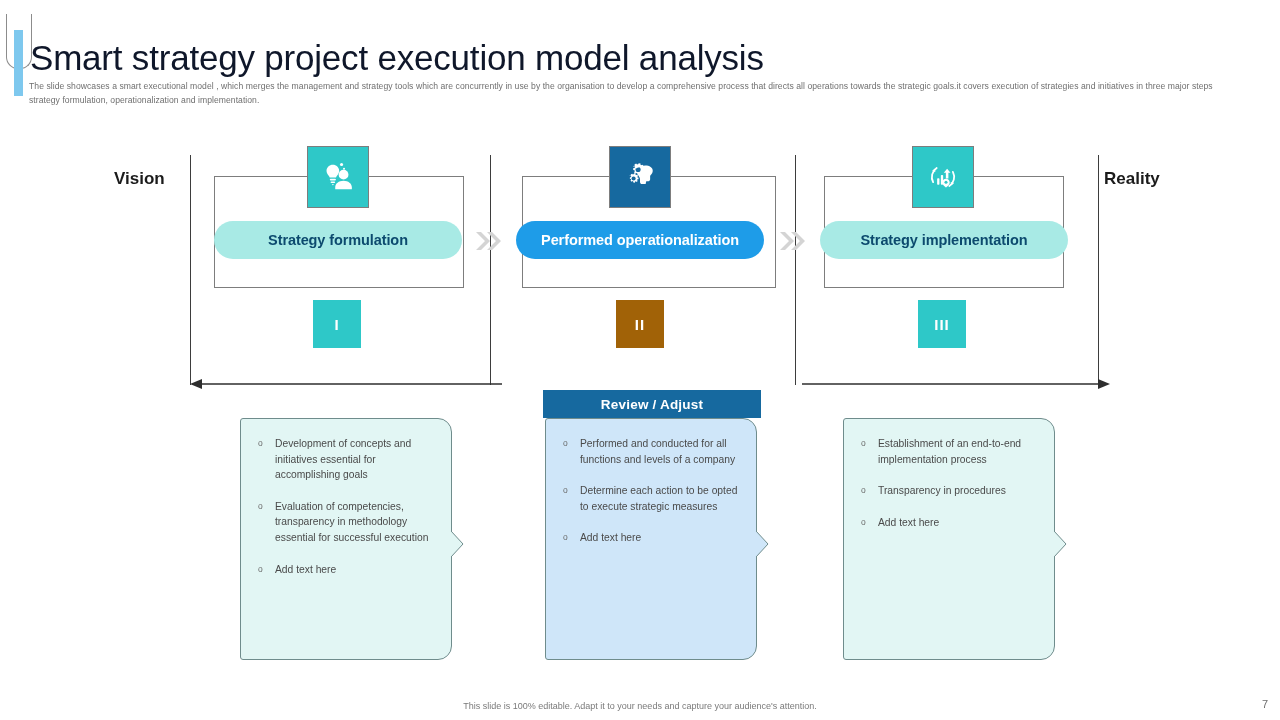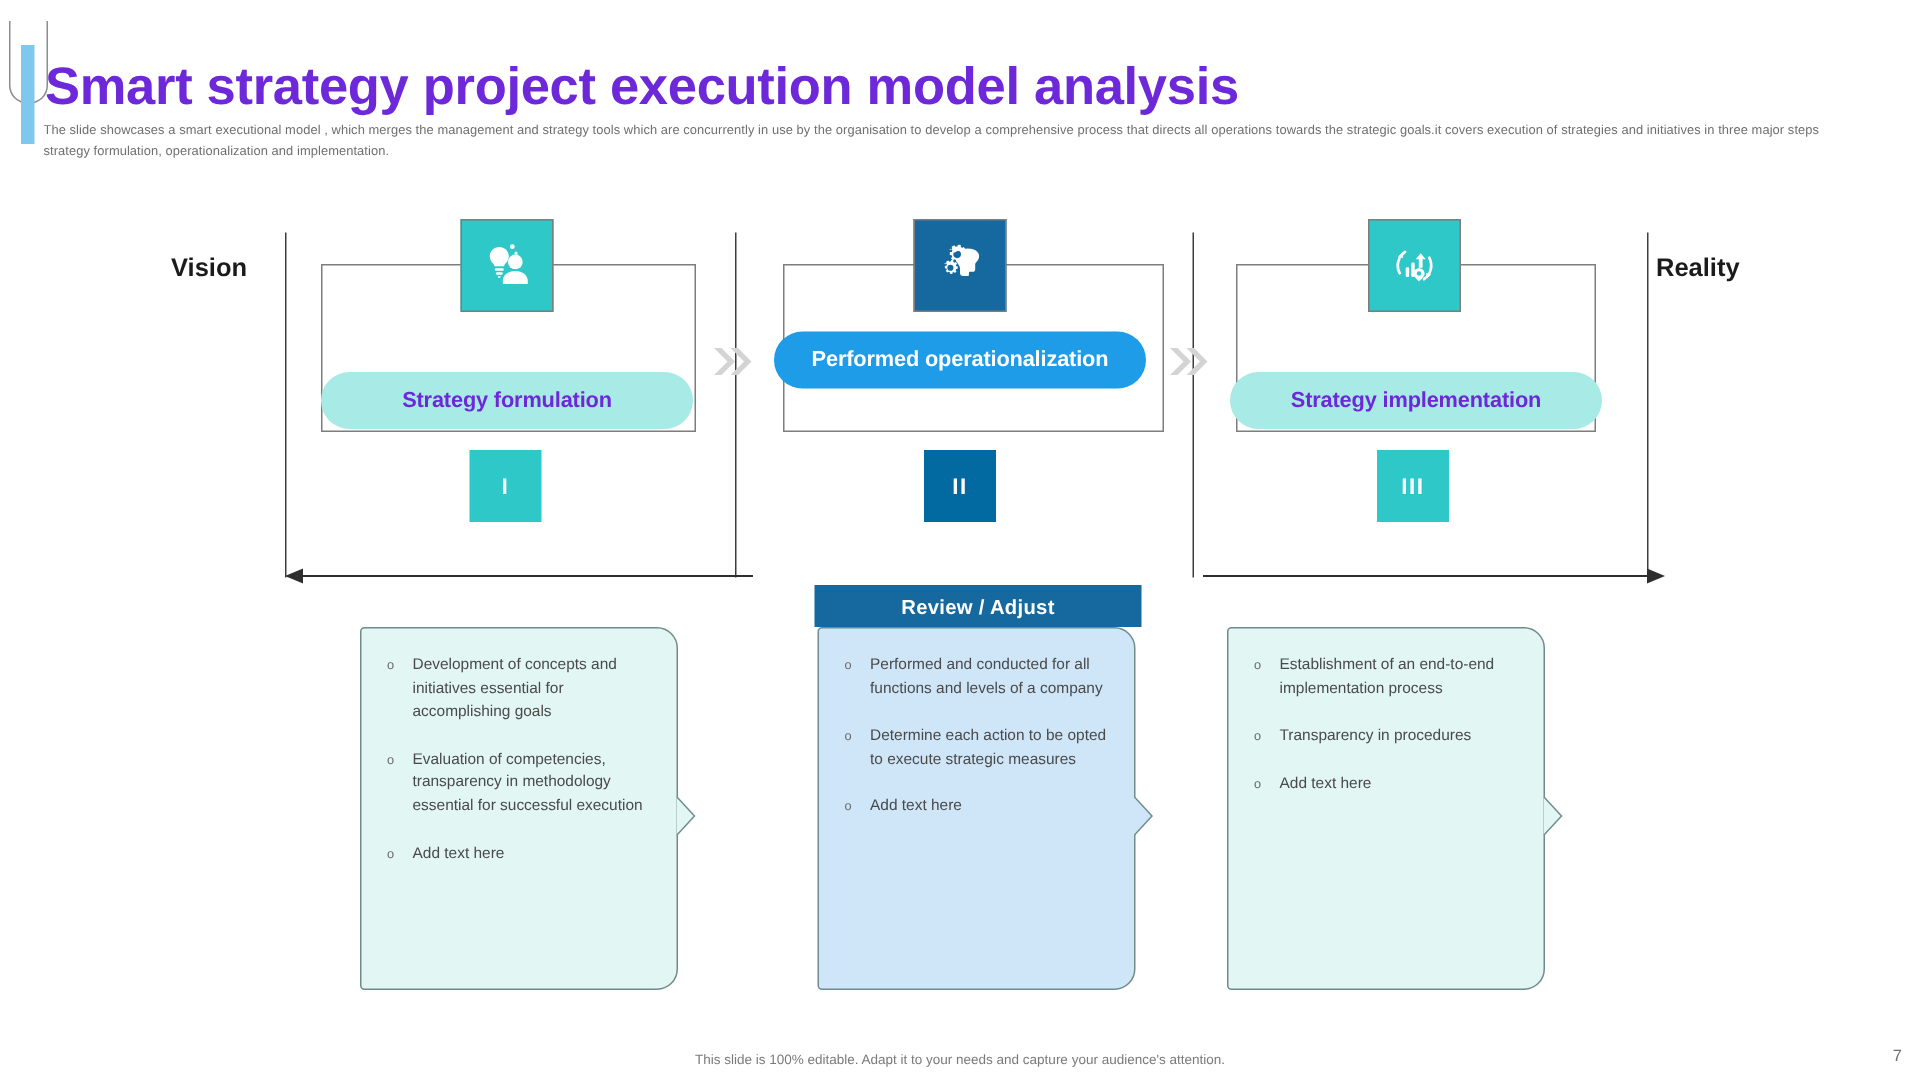--- a/index.html
+++ b/index.html
@@ -18,22 +18,22 @@
     position:absolute;left:6px;top:-4px;width:24px;height:54px;
     border:1.4px solid #8c8c8c;border-top:none;
     border-bottom-left-radius:12px;border-bottom-right-radius:12px;
   }
   .title-bar{
     position:absolute;left:14px;top:12px;width:9px;height:66px;
     background:#7ec8ee;
   }
   .title-text{
     position:absolute;left:30px;top:20px;
-    font-size:35px;line-height:40px;color:#6d28d9;
-    font-weight:700;letter-spacing:-0.2px;white-space:nowrap;
+    font-size:35px;line-height:40px;color:#0f172a;
+    font-weight:400;letter-spacing:-0.2px;white-space:nowrap;
   }
 
   
   .subtitle{
     position:absolute;left:29px;top:80px;width:1200px;
     font-size:8.6px;line-height:13.5px;color:#6f6f6f;
     letter-spacing:0.05px;
   }
 
   
@@ -62,34 +62,34 @@
   .icon-tile.blue{background:#16699f;}
   .icon-tile svg{width:38px;height:38px;display:block;}
 
   
   .pill{
     position:absolute;top:221px;height:38px;border-radius:19px;
     display:flex;align-items:center;justify-content:center;
     font-size:14.5px;font-weight:bold;letter-spacing:-0.1px;
     box-sizing:border-box;
   }
-  .pill.teal{background:#a8eae5;color:#6d28d9;margin-top:27px;}
+  .pill.teal{background:#a8eae5;color:#0c4a6e;}
   .pill.blue{background:#1e9ce8;color:#ffffff;}
 
   
   .chev{position:absolute;top:230px;width:30px;height:22px;}
 
   
   .numbox{
     position:absolute;top:300px;width:48px;height:48px;
     display:flex;align-items:center;justify-content:center;
     color:#ffffff;font-size:15px;font-weight:bold;letter-spacing:1px;
   }
   .numbox.teal{background:#2ec8c8;}
-  .numbox.blue{background:#0369a1;}
+  .numbox.blue{background:#a16207;}
 
   
   .review{
     position:absolute;left:543px;top:370px;width:218px;height:28px;
     background:#16699f;color:#ffffff;
     display:flex;align-items:center;justify-content:center;
     font-size:13.5px;font-weight:bold;letter-spacing:0.2px;margin-top:20px;
   }
 
   
@@ -266,21 +266,21 @@
     <svg class="tail" viewBox="0 0 14 26">
       <path d="M0 0 L12 13 L0 26" fill="#cfe6f9" stroke="#6f8c8c" stroke-width="1"></path>
     </svg>
     <ul>
       <li>Performed  and conducted for  all functions  and levels of a company</li>
       <li>Determine  each action to be opted  to execute strategic  measures</li>
       <li>Add text here</li>
     </ul>
   </div>
 
-  <div class="callout mint" style="left:818px;">
+  <div class="callout mint" style="left:843px;">
     <div class="body"></div>
     <svg class="tail" viewBox="0 0 14 26">
       <path d="M0 0 L12 13 L0 26" fill="#e2f6f4" stroke="#6f8c8c" stroke-width="1"></path>
     </svg>
     <ul>
       <li>Establishment of an end-to-end implementation  process</li>
       <li>Transparency  in procedures</li>
       <li>Add text here</li>
     </ul>
   </div>

